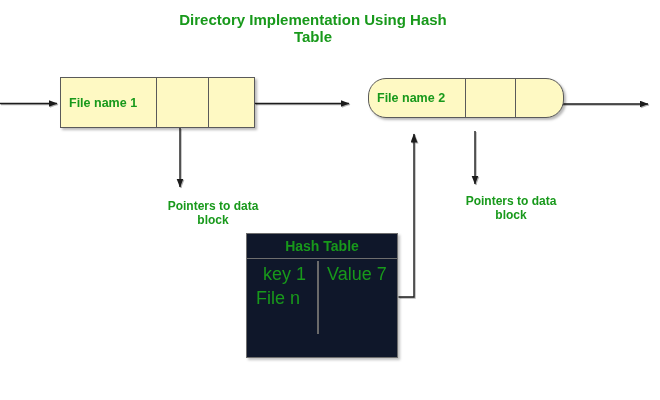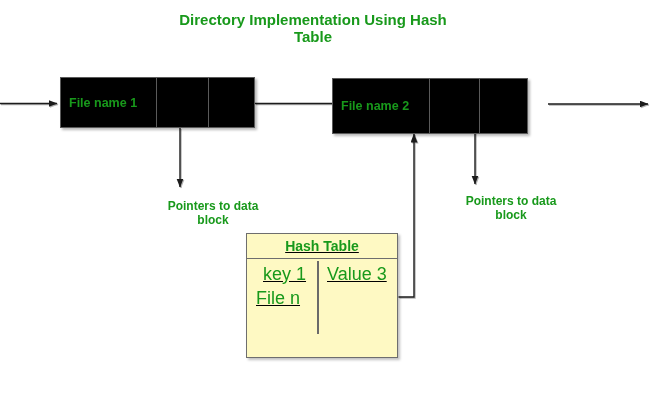--- a/index.html
+++ b/index.html
@@ -29,28 +29,28 @@
     text-align: center;
     font-size: 15px;
     font-weight: bold;
     color: #18991B;
     line-height: 17px;
     z-index: 2;
   }
   .entry-box {
     position: absolute;
     display: flex;
-    background: #000000;
+    background: #fef9c3;
     border: 1.6px solid #5a5a5a;
     box-shadow: 2px 2px 2.5px rgba(0,0,0,0.28);
     box-sizing: border-box;
     z-index: 2;
   }
   #file-box-1 { left: 60px; top: 77px; width: 195px; height: 51px; }
-  #file-box-2 { left: 332px; top: 78px; width: 196px; height: 56px; }
+  #file-box-2 { left: 368px; top: 78px; width: 196px; height: 40px; border-radius: 18px; }
   .name-cell {
     display: flex;
     align-items: center;
     padding-left: 8px;
     font-size: 12.5px;
     font-weight: bold;
     color: #18991B;
     box-sizing: border-box;
   }
   #file-box-1 .name-cell { width: 95px; }
@@ -75,26 +75,25 @@
     margin-left: 28px;
   }
   #ptr-label-1 { left: 132px; top: 200px; }
   #ptr-label-2 { left: 430px; top: 195px; }
   .hash-table {
     position: absolute;
     left: 246px;
     top: 233px;
     width: 152px;
     height: 125px;
-    background: #fef9c3;
+    background: #0f172a;
     border: 1.5px solid #6e6e6e;
     box-shadow: 2px 2px 2.5px rgba(0,0,0,0.25);
     box-sizing: border-box;
     z-index: 2;
-    text-decoration: underline;
   }
   .hash-header {
     height: 25px;
     line-height: 25px;
     text-align: center;
     font-size: 14px;
     font-weight: bold;
     color: #18991B;
     border-bottom: 1.5px solid #6e6e6e;
     box-sizing: border-box;
@@ -166,21 +165,21 @@
 
   <div class="ptr-label" id="ptr-label-1">Pointers to data block</div>
   <div class="ptr-label" id="ptr-label-2">Pointers to data block</div>
 
   <div class="hash-table">
     <div class="hash-header">Hash Table</div>
     <div class="hash-body">
       <div class="hash-divider"></div>
       <div class="hash-row">
         <div class="hash-key">key 1</div>
-        <div class="hash-value">Value 3</div>
+        <div class="hash-value">Value 7</div>
       </div>
       <div class="hash-row">
         <div class="hash-value">File n</div>
       </div>
     </div>
   </div>
 
 </div>
 
 </body></html>

